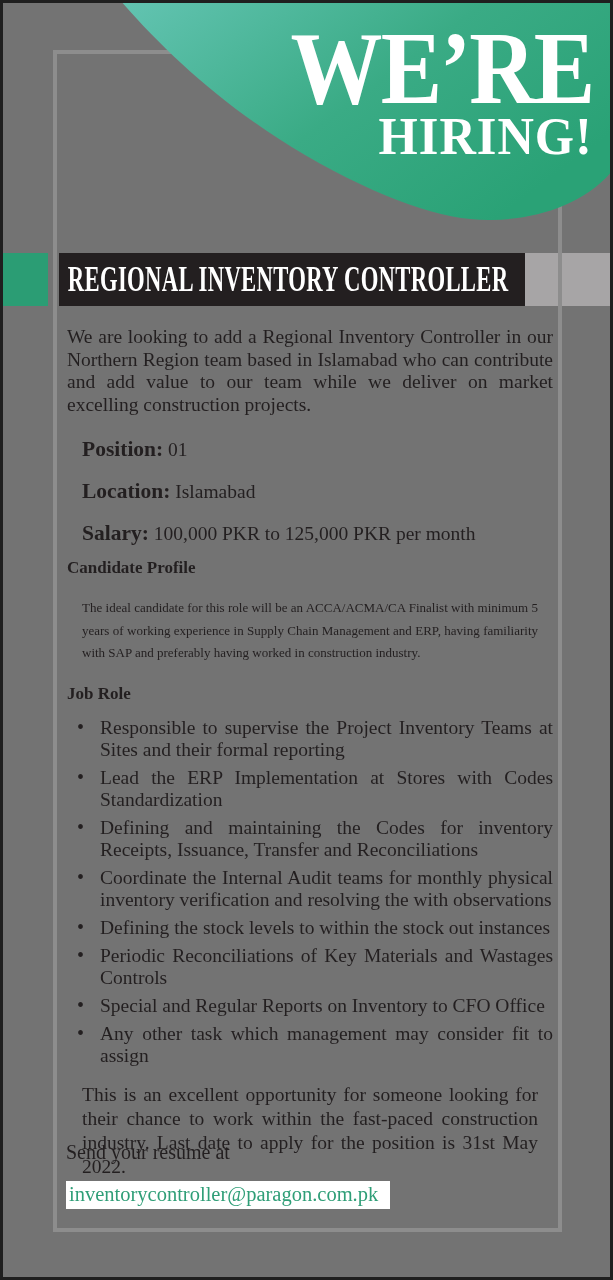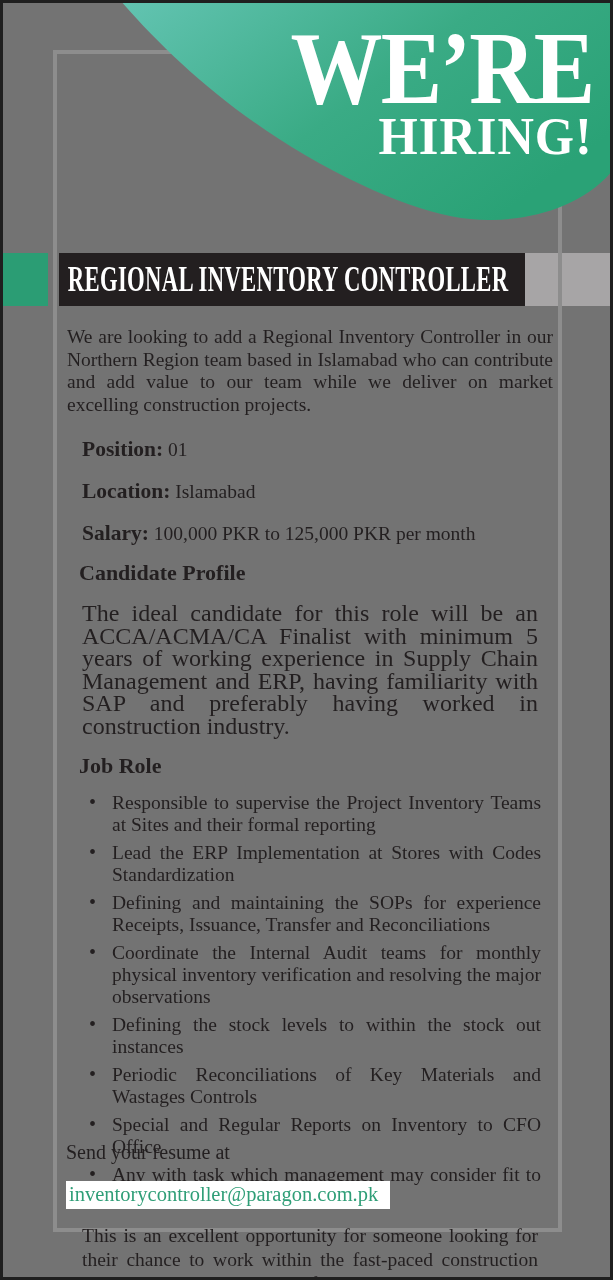--- a/index.html
+++ b/index.html
@@ -47,26 +47,26 @@
   }
   .gray-block{position:absolute;left:522px;top:250px;right:0;height:53px;background:#a7a5a6;z-index:2;}
   
   .content{position:absolute;left:64px;top:323px;width:486px;z-index:2;}
   .content p{margin:15px;}
   .intro{font-size:19.5px;line-height:22.5px;text-align:justify;margin:0 0 20px 0 !important;}
   .detail{font-size:19.5px;line-height:27px;}
   .detail b{font-size:21.5px;}
   .d1,.d2{margin-bottom:10px !important;}
   .d3{margin-bottom:7px !important;}
-  h2{font-size:22px;line-height:28px;font-weight:bold;margin:12px;color:#231f20;}
+  h2{font-size:17px;line-height:28px;font-weight:bold;margin:0;color:#231f20;}
   .h-cp{margin-bottom:3px !important;}
-  .para{font-size:24px;line-height:22.5px;text-align:justify;}
+  .para{font-size:13px;line-height:22.5px;text-align:justify;}
   .p-cp{margin-bottom:15px !important;}
   .h-jr{margin-bottom:9px !important;}
-  ul.bullets{list-style:none;margin:12px;padding:0;}
+  ul.bullets{list-style:none;margin:0;padding:0;}
   ul.bullets li{
     position:relative;padding-left:33px;font-size:19.5px;line-height:22px;
     text-align:justify;margin-bottom:6px;
   }
   ul.bullets li::before{content:"\2022";position:absolute;left:10px;top:-1px;font-size:20px;}
   .closing{font-size:19.5px;line-height:24px;text-align:justify;margin-top:16px !important;}
   
   .resume{position:absolute;left:63px;top:1138px;z-index:6;}
   .resume .label{font-size:20px;line-height:22px;color:#231f20;}
   .resume .email{
@@ -111,26 +111,26 @@
     <p class="detail d2"><b>Location:</b> <span>Islamabad</span></p>
     <p class="detail d3"><b>Salary:</b> <span>100,000 PKR to 125,000 PKR per month</span></p>
 
     <h2 class="h-cp">Candidate Profile</h2>
     <p class="para p-cp">The ideal candidate for this role will be an ACCA/ACMA/CA Finalist with minimum 5 years of working experience in Supply Chain Management and ERP, having familiarity with SAP and preferably having worked in construction industry.</p>
 
     <h2 class="h-jr">Job Role</h2>
     <ul class="bullets">
       <li>Responsible to supervise the Project Inventory Teams at Sites and their formal reporting</li>
       <li>Lead the ERP Implementation at Stores with Codes Standardization</li>
-      <li>Defining and maintaining the SOPs for experience Receipts, Issuance, Transfer and Reconciliations</li>
-      <li>Coordinate the Internal Audit teams for monthly physical inventory verification and resolving the major observations</li>
+      <li>Defining and maintaining the Codes for inventory Receipts, Issuance, Transfer and Reconciliations</li>
+      <li>Coordinate the Internal Audit teams for monthly physical inventory verification and resolving the with observations</li>
       <li>Defining the stock levels to within the stock out instances</li>
       <li>Periodic Reconciliations of Key Materials and Wastages Controls</li>
       <li>Special and Regular Reports on Inventory to CFO Office</li>
-      <li>Any with task which management may consider fit to assign</li>
+      <li>Any other task which management may consider fit to assign</li>
     </ul>
 
     <p class="closing">This is an excellent opportunity for someone looking for their chance to work within the fast-paced construction industry. Last date to apply for the position is 31st May 2022.</p>
   </div>
 
   <div class="resume">
     <div class="label">Send your resume at</div>
     <div class="email">inventorycontroller@paragon.com.pk</div>
   </div>
 

